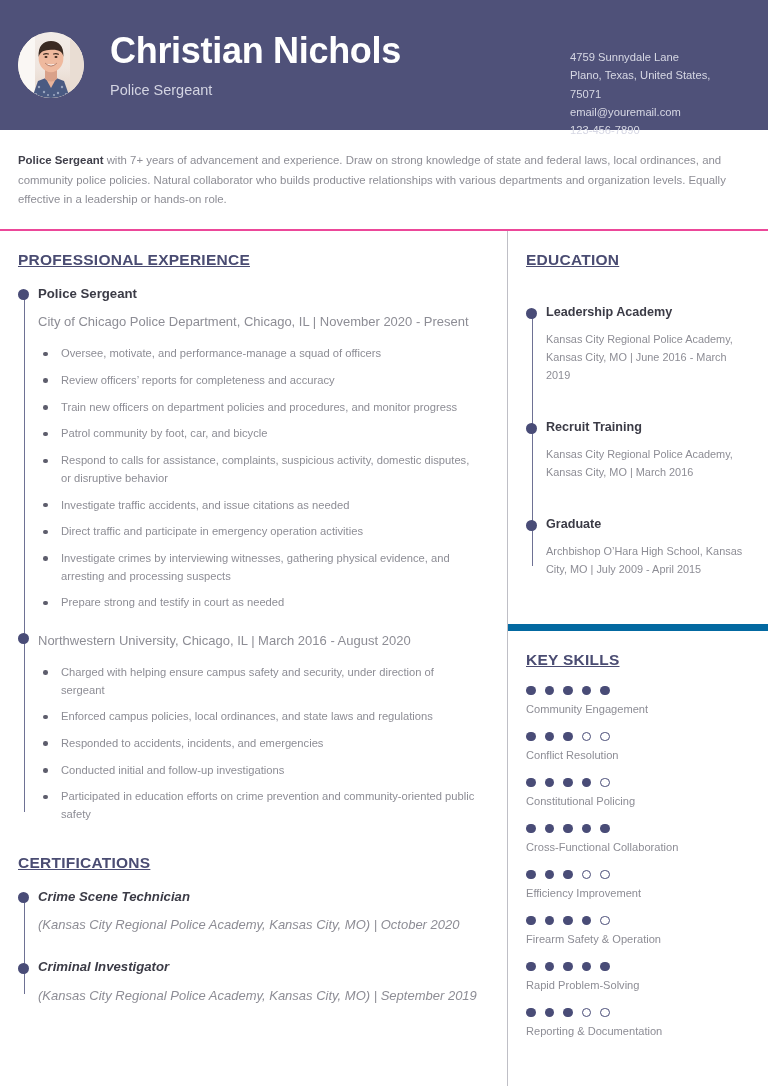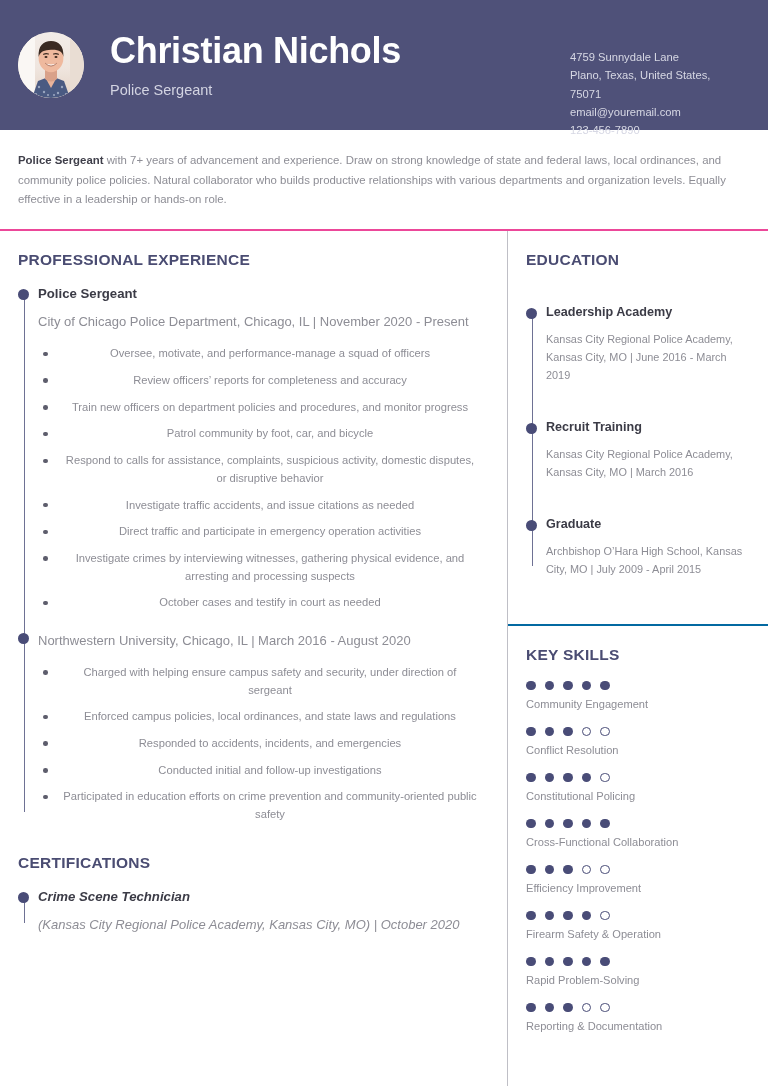--- a/index.html
+++ b/index.html
@@ -78,28 +78,29 @@
     width: 508px;
     flex: 0 0 508px;
     padding: 20px 28px 30px 18px;
     border-right: 1px solid #bfbfc6;
   }
   .col-right {
     flex: 1 1 auto;
     padding: 0;
   }
   .right-sec { padding: 20px 18px 22px 18px; }
-  .right-sec.edu { border-bottom: 2px solid #0369a1; min-height: 340px; }
+  .right-sec.edu { border-bottom: 7px solid #0369a1; min-height: 340px; }
 
   h2.sec {
     font-size: 15.5px;
     font-weight: bold;
     color: #4a4c72;
     letter-spacing: 0.25px;
     margin-bottom: 17px;
+    text-decoration: underline;
   }
   h2.sec.certs { margin-top: 30px; }
 
   
   .tl { position: relative; padding-left: 20px; }
   .tl::before {
     content: "";
     position: absolute;
     left: 5.5px;
     top: 7px;
@@ -125,21 +126,21 @@
     color: #3b3b46;
     line-height: 1.25;
   }
   .tl-meta {
     font-size: 13px;
     color: #8d8d95;
     margin-top: 9px;
     line-height: 1.62;
   }
 
-  ul.bullets { list-style: none; margin: 13px 0 0 0; padding: 0; text-align: center; }
+  ul.bullets { list-style: none; margin: 13px 0 0 0; padding: 0; }
   ul.bullets li {
     position: relative;
     padding-left: 23px;
     font-size: 11.2px;
     line-height: 1.58;
     color: #8d8d95;
     margin-bottom: 9px;
   }
   ul.bullets li:last-child { margin-bottom: 0; }
   ul.bullets li::before {
@@ -261,41 +262,45 @@
             <div class="tl-meta">City of Chicago Police Department, Chicago, IL | November 2020 - Present</div>
             <ul class="bullets">
               <li>Oversee, motivate, and performance-manage a squad of officers</li>
               <li>Review officers’ reports for completeness and accuracy</li>
               <li>Train new officers on department policies and procedures, and monitor progress</li>
               <li>Patrol community by foot, car, and bicycle</li>
               <li>Respond to calls for assistance, complaints, suspicious activity, domestic disputes, or disruptive behavior</li>
               <li>Investigate traffic accidents, and issue citations as needed</li>
               <li>Direct traffic and participate in emergency operation activities</li>
               <li>Investigate crimes by interviewing witnesses, gathering physical evidence, and arresting and processing suspects</li>
-              <li>October cases and testify in court as needed</li>
+              <li>Prepare strong and testify in court as needed</li>
             </ul>
           </div>
           <div class="tl-item">
             <div class="tl-meta">Northwestern University, Chicago, IL | March 2016 - August 2020</div>
             <ul class="bullets">
               <li>Charged with helping ensure campus safety and security, under direction of sergeant</li>
               <li>Enforced campus policies, local ordinances, and state laws and regulations</li>
               <li>Responded to accidents, incidents, and emergencies</li>
               <li>Conducted initial and follow-up investigations</li>
               <li>Participated in education efforts on crime prevention and community-oriented public safety</li>
             </ul>
           </div>
         </div>
 
       <h2 class="sec certs">CERTIFICATIONS</h2>
       <div class="tl certs-tl" id="cert-tl">
           <div class="tl-item">
             <div class="tl-title">Crime Scene Technician</div>
             <div class="tl-meta">(Kansas City Regional Police Academy, Kansas City, MO) | October 2020</div>
           </div>
+          <div class="tl-item">
+            <div class="tl-title">Criminal Investigator</div>
+            <div class="tl-meta">(Kansas City Regional Police Academy, Kansas City, MO) | September 2019</div>
+          </div>
         </div>
     </div>
 
     <div class="col-right">
       <div class="right-sec edu">
         <h2 class="sec">EDUCATION</h2>
         <div class="tl" id="edu-tl">
             <div class="tl-item">
               <div class="tl-title">Leadership Academy</div>
               <div class="tl-meta">Kansas City Regional Police Academy, Kansas City, MO | June 2016 - March 2019</div>

